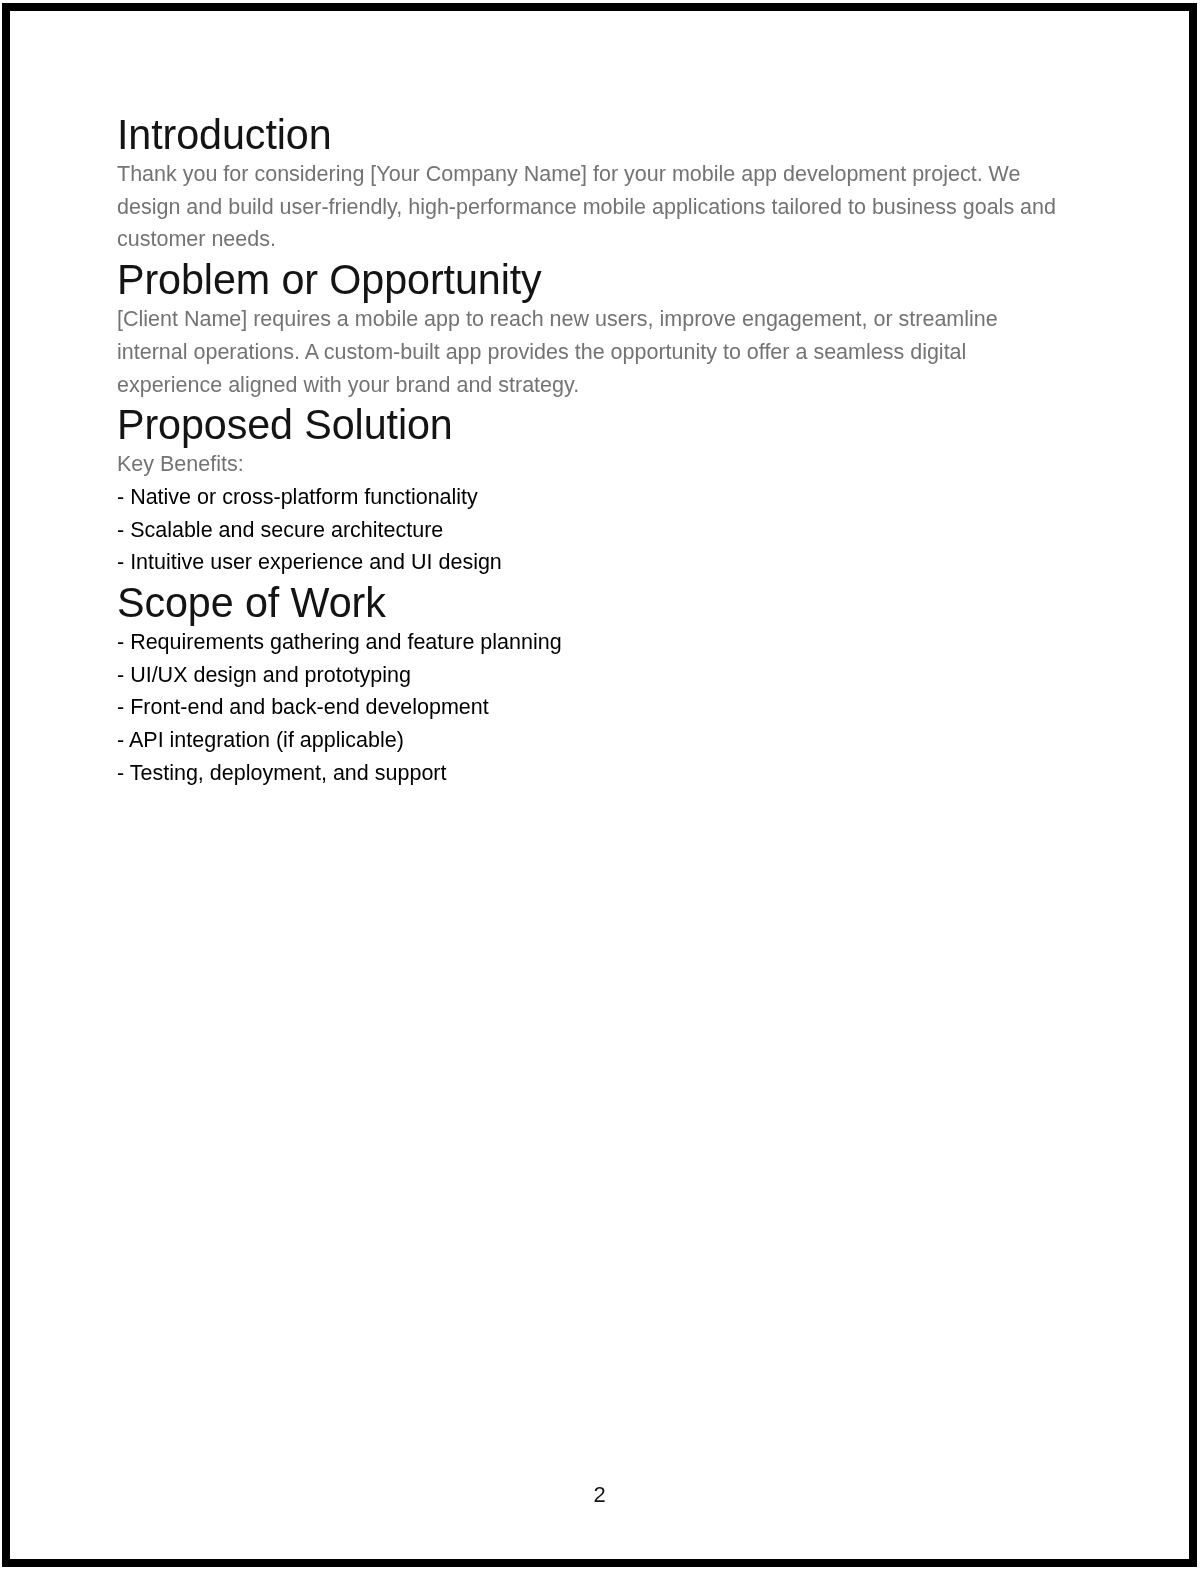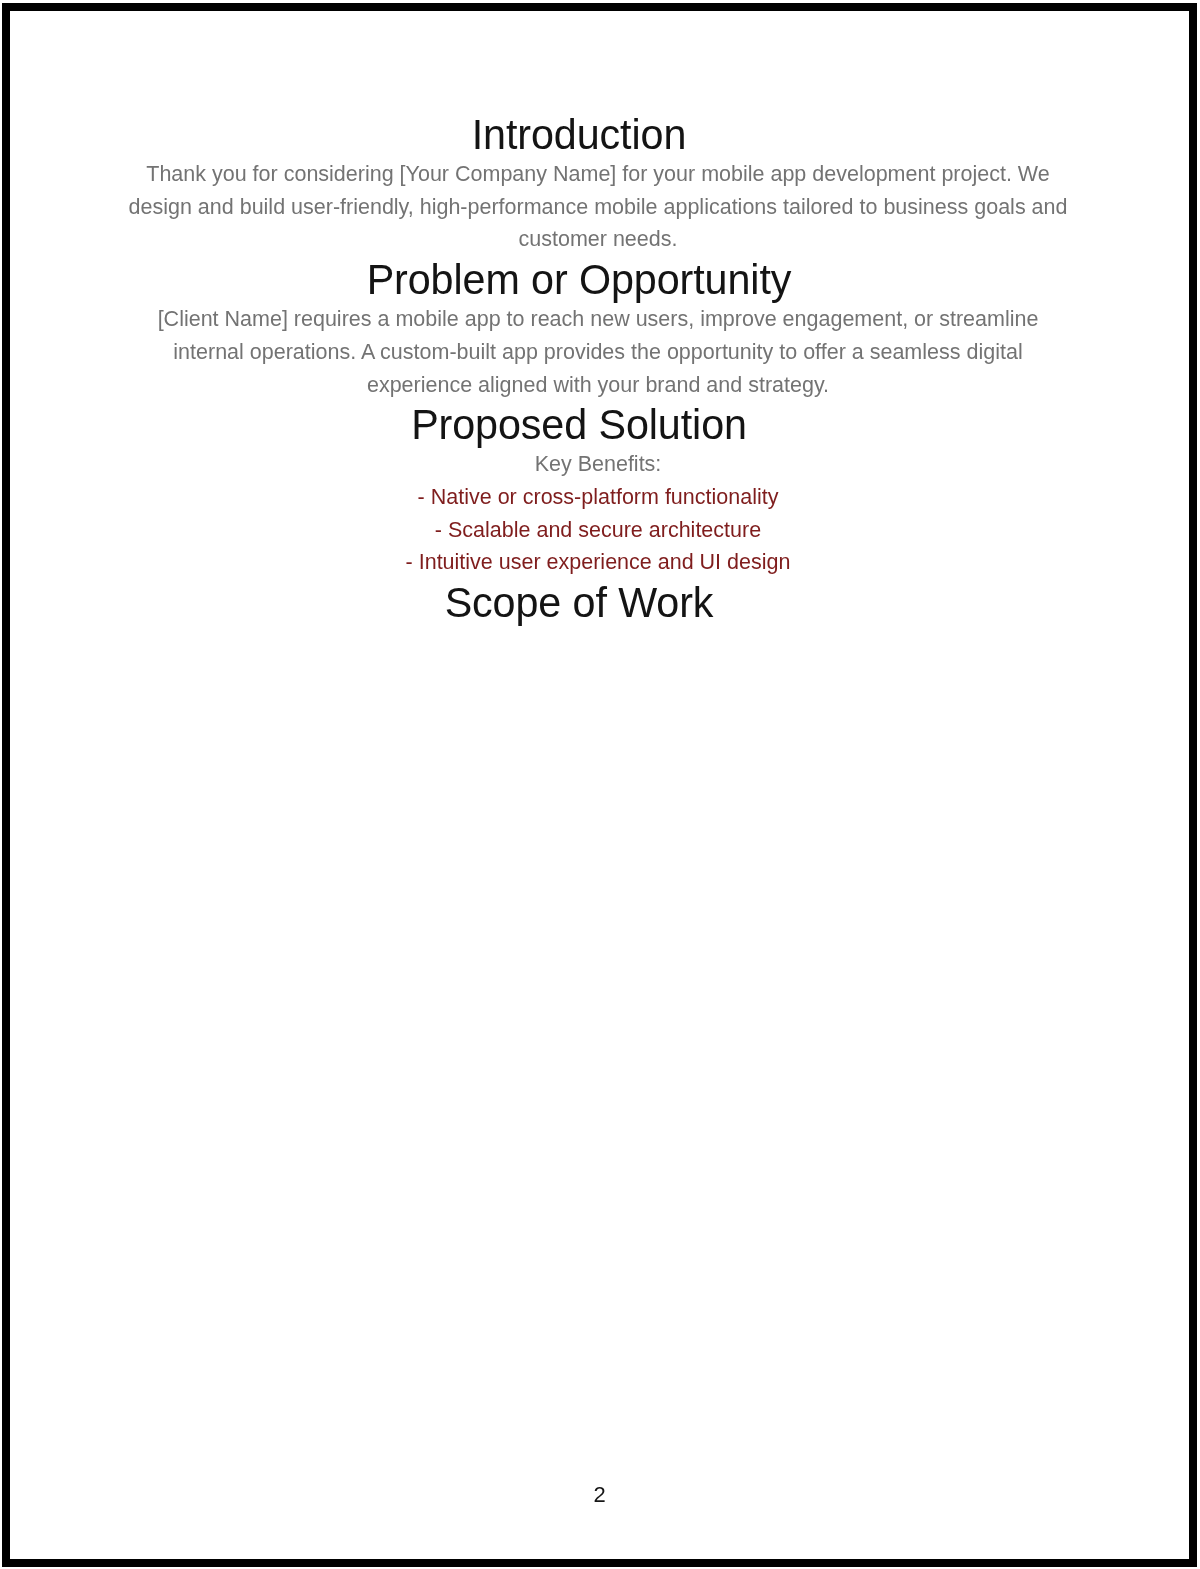--- a/index.html
+++ b/index.html
@@ -38,24 +38,23 @@
     left: 10px;
     top: 11px;
     right: 11px;
     bottom: 10px;
     background: #ffffff;
     box-sizing: border-box;
   }
 
   .content {
     position: absolute;
-    left: 113px;
+    left: 107px;
     top: 100px;
     width: 950px;
-    text-align: center;
   }
 
   h1.section-heading {
     font-family: "Liberation Sans", "DejaVu Sans", sans-serif;
     font-size: 43px;
     font-weight: 400;
     line-height: 1.1;
     color: #141414;
     margin: 0;
     letter-spacing: -0.1px;
@@ -84,21 +83,21 @@
   ul.dash-list {
     list-style: none;
     margin: 0;
     padding: 0;
   }
   ul.dash-list li {
     font-family: "Liberation Sans", "DejaVu Sans", sans-serif;
     font-size: 21.5px;
     font-weight: 400;
     line-height: 32.6px;
-    color: #7f1d1d;
+    color: #000000;
     margin: 0;
     white-space: pre;
   }
 
   .list-tight { margin-top: 0; }
   .list-spaced { margin-top: 32px; }
 
   .page-number {
     position: absolute;
     left: 0;
@@ -145,20 +144,27 @@
           <li>- Native or cross-platform functionality</li>
           <li>- Scalable and secure architecture</li>
           <li>- Intuitive user experience and UI design</li>
         </ul>
       </section>
 
       <section>
         <h1 class="section-heading heading-scope">Scope of Work</h1>
 
 
+        <ul class="dash-list list-spaced">
+          <li>- Requirements gathering and feature planning</li>
+          <li>- UI/UX design and prototyping</li>
+          <li>- Front-end and back-end development</li>
+          <li>- API integration (if applicable)</li>
+          <li>- Testing, deployment, and support</li>
+        </ul>
       </section>
 
     </div>
 
     <div class="page-number">2</div>
 
   </div>
 </div>
 
 </body></html>

